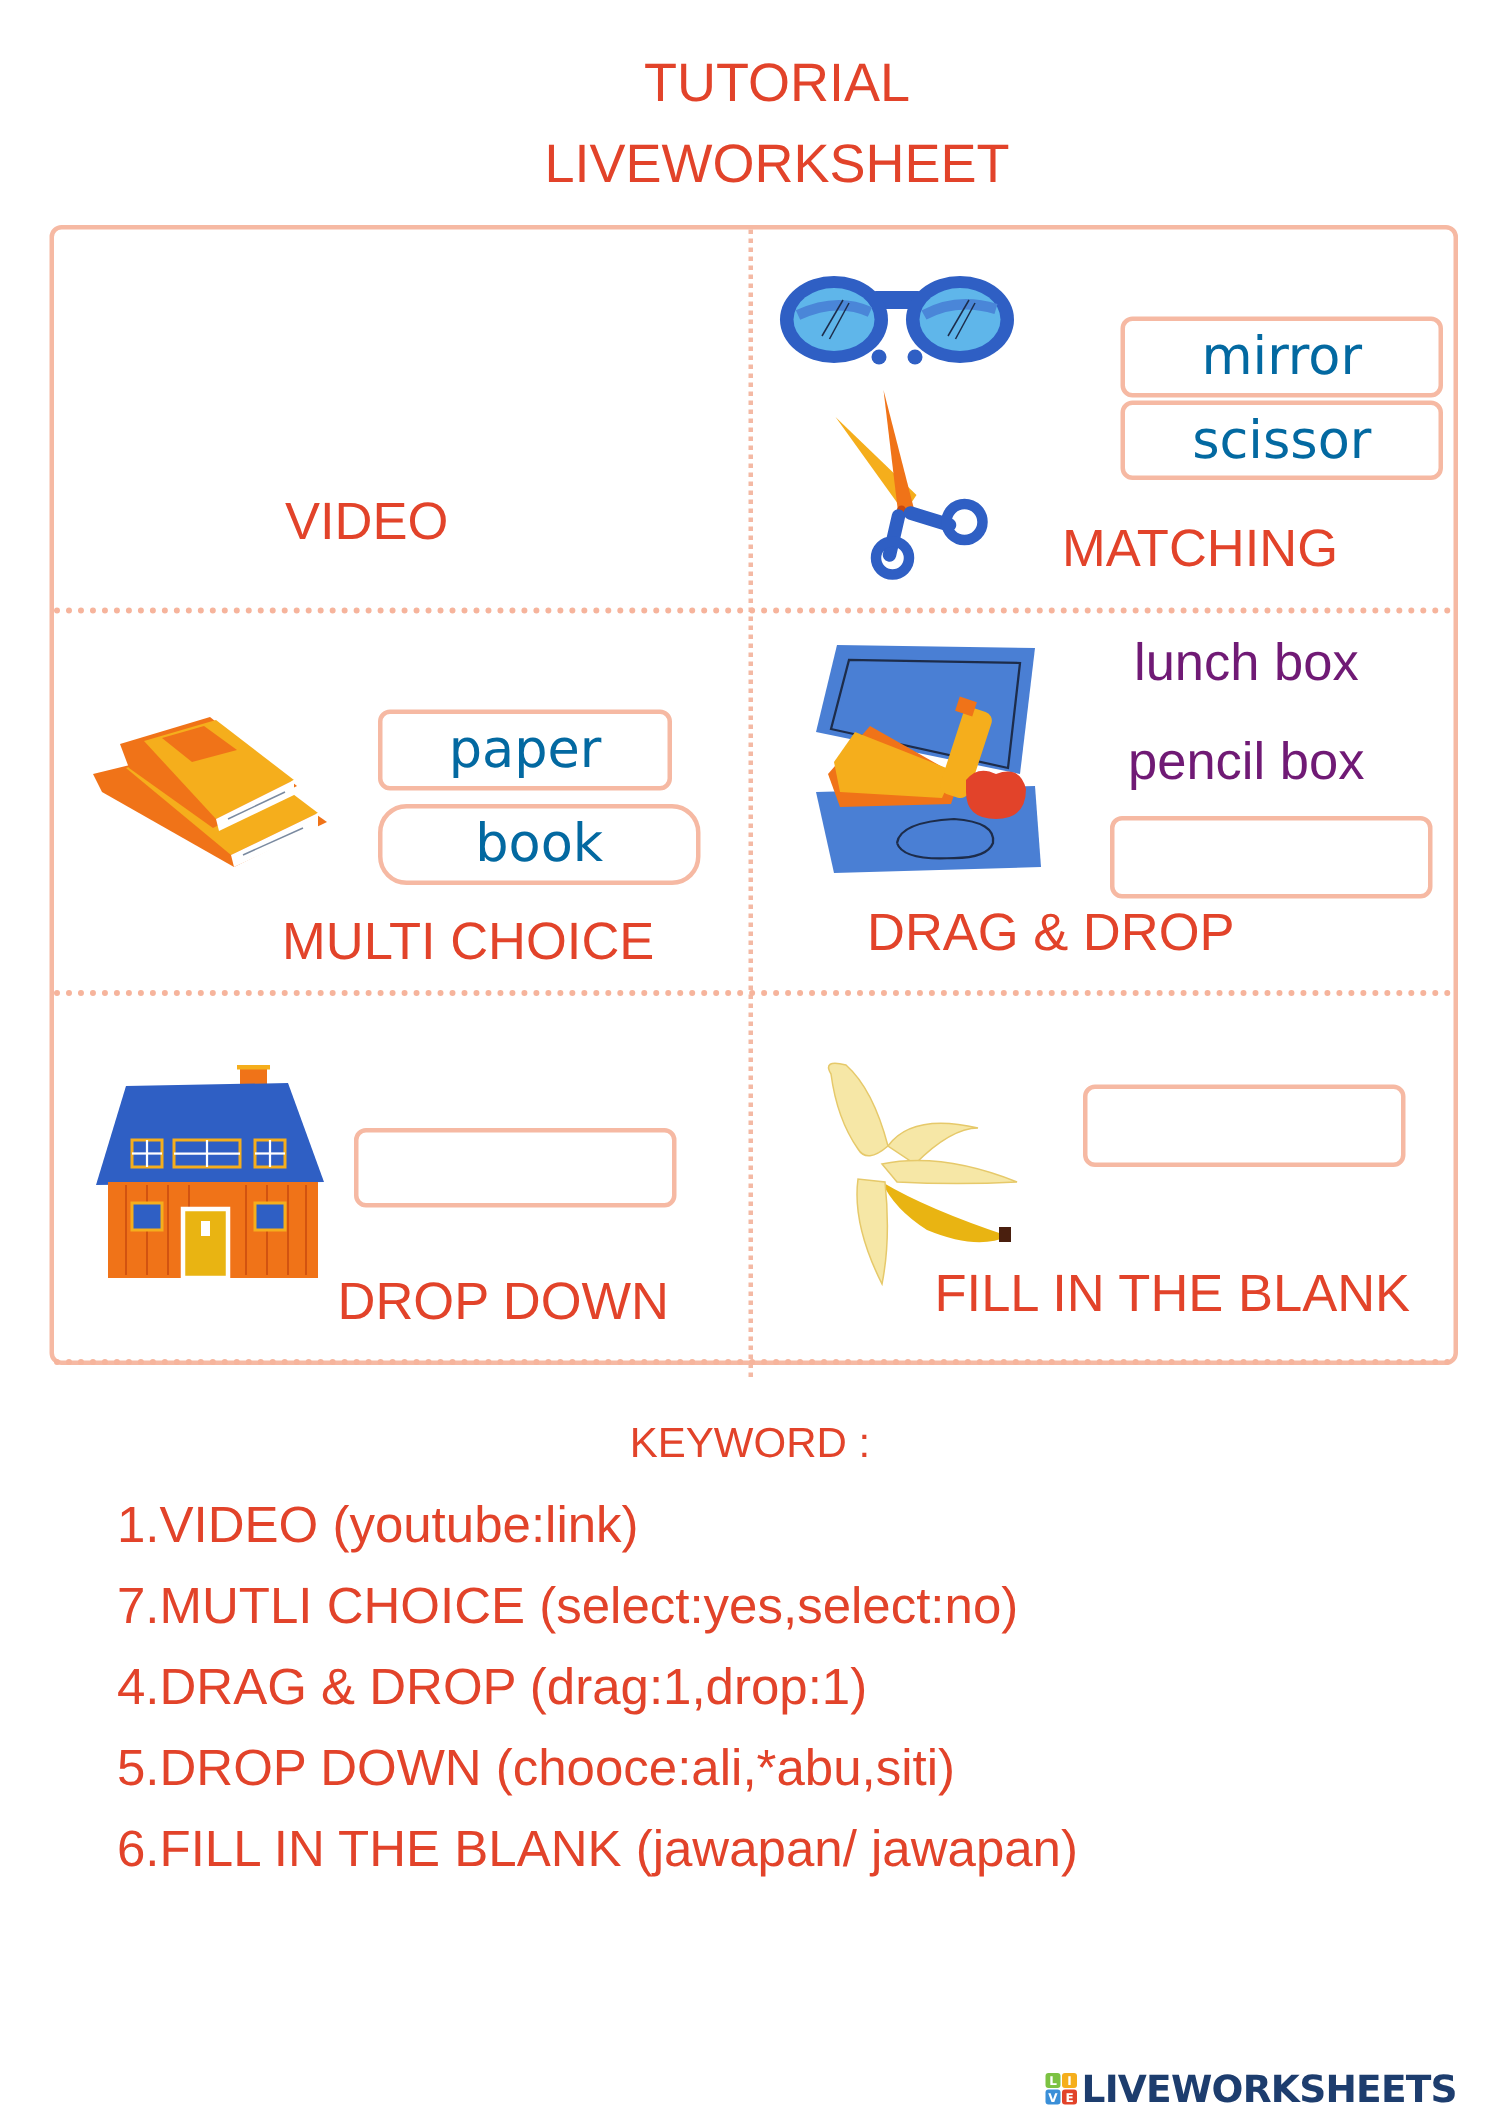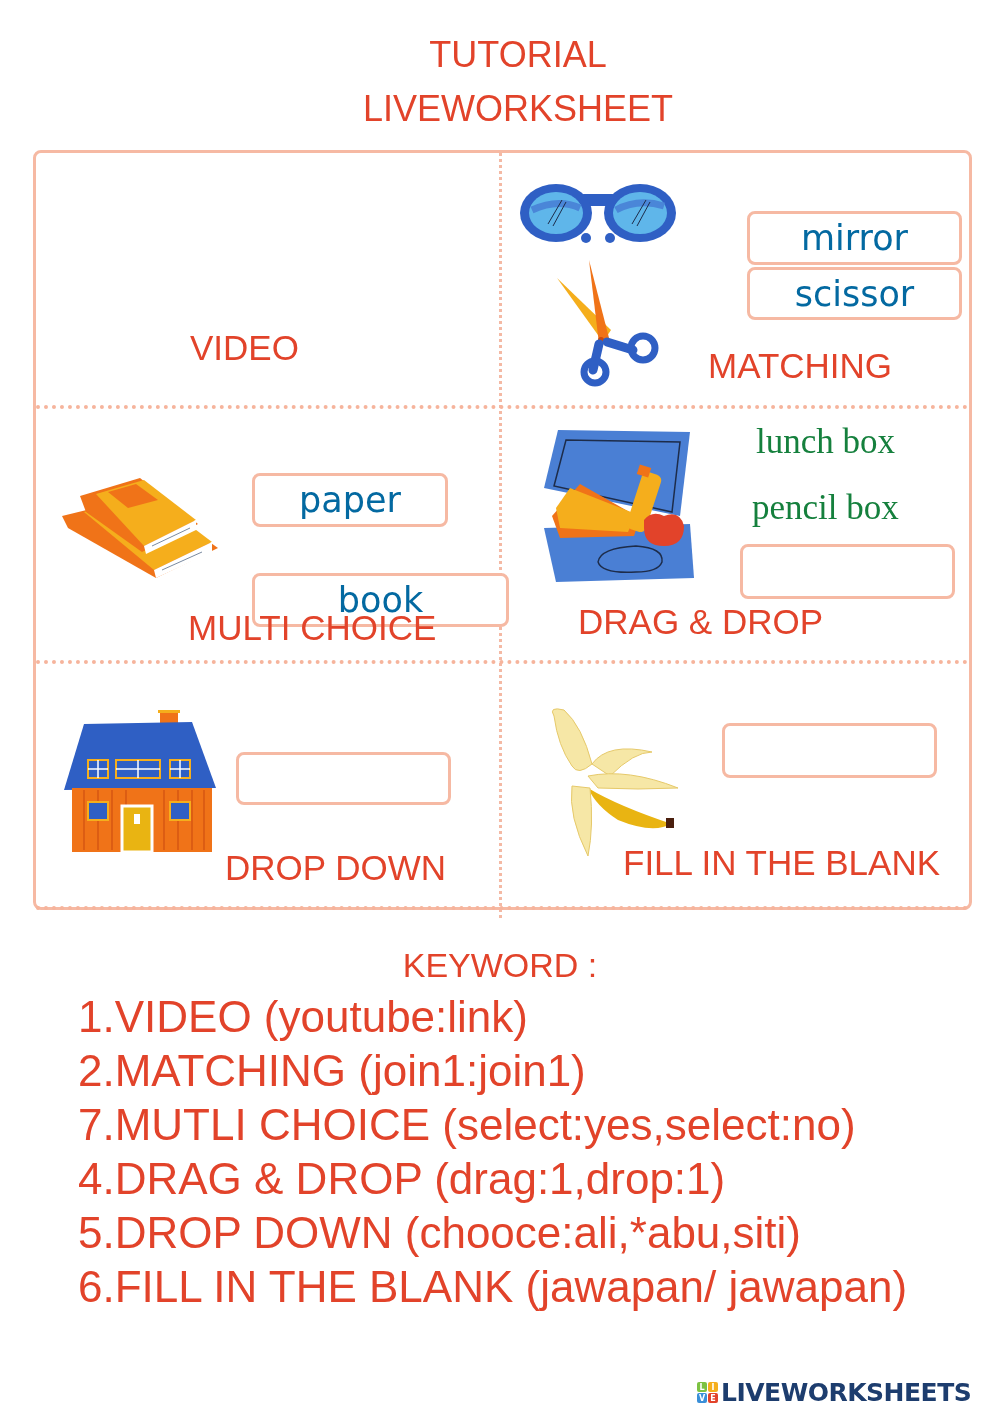--- a/index.html
+++ b/index.html
@@ -37,31 +37,31 @@
   }
   .word-box {
     position: absolute; border: 3px solid #f6b9a3; border-radius: 8px; background: #fff;
     display: flex; align-items: center; justify-content: center;
     font-size: 35px; color: #0369a1; font-family: "DejaVu Sans", sans-serif;
   }
   .empty-box {
     position: absolute; border: 3px solid #f6b9a3; border-radius: 8px; background: #fff;
   }
   .plain-word {
-    position: absolute; font-size: 35px; color: #15803d; font-family: Liberation Serif, serif; white-space: nowrap;
+    position: absolute; font-size: 35px; color: #701a75; font-family: Liberation Sans, sans-serif; white-space: nowrap;
   }
   .art { position: absolute; }
 
   .keyword-title {
     position: absolute; left: 0; top: 946px; width: 1000px; text-align: center;
-    color: #e2432a; font-size: 34px;
+    color: #e2432a; font-size: 28px;
   }
   .kw-list { position: absolute; left: 78px; top: 996px; list-style: none; }
   .kw-list li {
-    color: #e2432a; font-size: 44px; height: 54px; line-height: 42px; white-space: nowrap;
+    color: #e2432a; font-size: 34px; height: 54px; line-height: 42px; white-space: nowrap;
   }
 
   .logo {
     position: absolute; left: 697px; top: 1378px; display: flex; align-items: center;
   }
   .logo-grid {
     display: grid; grid-template-columns: 10px 10px; grid-template-rows: 10px 10px; gap: 1px; margin-right: 3px;
   }
   .logo-grid span {
     display: flex; align-items: center; justify-content: center;
@@ -119,21 +119,21 @@
   <polygon points="22,34 84,14 150,64 92,92" fill="#f5ae1c"></polygon>
   <polygon points="92,92 150,64 150,74 94,100" fill="#ffffff"></polygon>
   <line x1="100" y1="92" x2="140" y2="74" stroke="#7a8aa0" stroke-width="1"></line>
   <polygon points="18,18 78,0 136,46 80,74 24,34" fill="#f07318"></polygon>
   <polygon points="34,16 82,2 134,42 82,68" fill="#f5ae1c"></polygon>
   <polygon points="46,14 74,6 96,22 66,30" fill="#f07318"></polygon>
   <polygon points="82,68 134,42 134,52 84,76" fill="#ffffff"></polygon>
   <line x1="90" y1="68" x2="128" y2="50" stroke="#7a8aa0" stroke-width="1"></line>
 </svg>
 <div class="word-box" style="left:252px; top:473px; width:196px; height:54px;">paper</div>
-<div class="word-box" style="left:252px; top:573px; width:257px; height:54px;">book</div>
+<div class="word-box" style="left:252px; top:536px; width:215px; height:54px;border-radius:19px;">book</div>
 <div class="label" style="left:188px; top:608px;">MULTI CHOICE</div>
 
 <svg class="art" style="left:540px; top:428px;" width="158" height="156" viewBox="0 0 158 156">
   <polygon points="4,60 18,2 150,4 140,88" fill="#4a7fd4"></polygon>
   <polygon points="14,58 26,12 140,14 132,84" fill="none" stroke="#1d2c4a" stroke-width="1.5"></polygon>
   <polygon points="4,100 150,96 154,150 16,154" fill="#4a7fd4"></polygon>
   <path d="M58 134 Q60 120 96 118 Q124 120 122 134 Q118 144 96 144 Q62 146 58 134" fill="none" stroke="#1d2c4a" stroke-width="1.5"></path>
   <polygon points="12,88 40,56 100,90 94,108 20,110" fill="#f07318"></polygon>
   <polygon points="16,80 30,60 96,86 88,104 20,100" fill="#f5ae1c"></polygon>
   <rect x="94" y="44" width="20" height="60" rx="6" fill="#f5ae1c" transform="rotate(18 104 74)"></rect>
@@ -186,21 +186,20 @@
   <path d="M40 82 Q70 100 124 118 Q104 128 70 114 Q48 100 40 82 Z" fill="#e9b412"></path>
   <rect x="118" y="112" width="8" height="10" fill="#4a1f0e"></rect>
   <path d="M24 80 Q20 110 40 150 Q46 120 42 82 Z" fill="#f6e7a6" stroke="#e6c96a" stroke-width="1"></path>
 </svg>
 <div class="empty-box" style="left:722px; top:723px; width:215px; height:55px;"></div>
 <div class="label" style="left:623px; top:843px;">FILL IN THE BLANK</div>
 
 <div class="keyword-title">KEYWORD :</div>
 <ul class="kw-list">
   <li>1.VIDEO (youtube:link)</li>
-  <li>2.MATCHING (join1:join1)</li>
   <li>7.MUTLI CHOICE (select:yes,select:no)</li>
   <li>4.DRAG &amp; DROP (drag:1,drop:1)</li>
   <li>5.DROP DOWN (chooce:ali,*abu,siti)</li>
   <li>6.FILL IN THE BLANK (jawapan/ jawapan)</li>
 </ul>
 
 <div class="logo">
   <div class="logo-grid">
     <span style="background:#7cc242;">L</span>
     <span style="background:#f5ae1c;">I</span>

